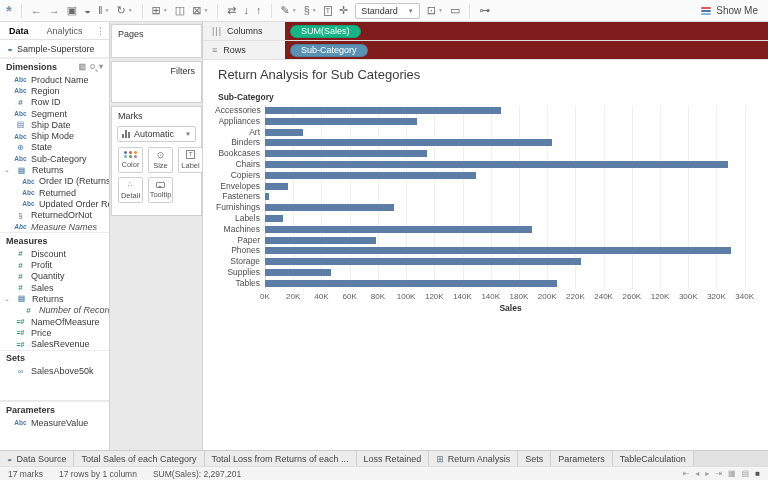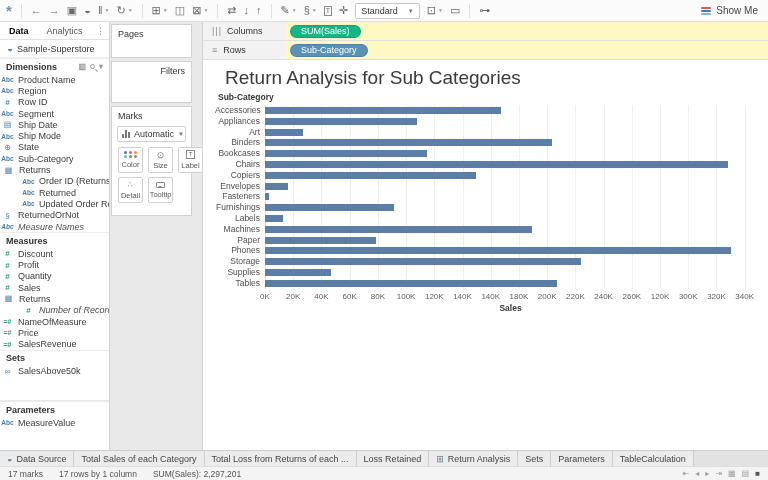--- a/index.html
+++ b/index.html
@@ -39,39 +39,39 @@
   .datasource-row { display:flex; align-items:center; gap:4px; height:18px;
     padding-left:7px; flex:none; border-bottom:1px solid #f0f0f0; }
   .ds-icon { color:#5d87a8; font-size:10px; }
   .section-header { display:flex; align-items:center; height:16px; padding:0 6px;
     font-weight:bold; color:#333; border-top:1px solid #ececec; flex:none; }
   .hdr-icons { margin-left:auto; display:flex; gap:4px; color:#9a9a9a; font-size:8px; align-items:center;}
   .search-css { width:5px; height:5px; border:1px solid #9a9a9a; border-radius:50%;
     position:relative; display:inline-block; }
   .search-css::after { content:""; position:absolute; width:3px; height:1px;
     background:#9a9a9a; transform:rotate(45deg); left:4px; top:5px; }
-  .field-row { display:flex; align-items:center; height:11.3px; 
+  .field-row { display:flex; align-items:center; height:11.3px; padding-left:13px;
     gap:3px; white-space:nowrap; overflow:hidden; flex:none; }
   .field-row.indent { padding-left:21px; }
   .f-caret { color:#8c8c8c; font-size:7px; width:7px; margin-left:-9px; }
   .f-icon { width:15px; flex:none; text-align:center; font-size:8px; }
   .i-abc { color:#4a7aa6; font-size:6.5px; font-weight:bold; }
   .i-abc.it { font-style:italic; }
   .i-num-blue { color:#4a7aa6; font-weight:bold; }
   .i-num-green { color:#2f9878; font-weight:bold; }
   .i-calc-green { color:#2f9878; font-weight:bold; font-size:7px; }
   .i-calendar, .i-globe, .i-table { color:#4a7aa6; }
   .i-group { color:#6b7f90; }
   .i-set { color:#5b8aa0; }
   .f-label { color:#3a3a3a; }
   .f-label.it { font-style:italic; color:#4c4c4c; }
   .section-gap { height:24px; border-bottom:1px solid #e8e8e8; flex:none; }
   
   #cards { position:absolute; top:22px; left:110px; width:92px; bottom:30px;
-    background:#e9e9e9; padding:2px 10px 0 1px; display:flex; flex-direction:column; gap:3px;}
+    background:#e9e9e9; padding:2px 0 0 1px; display:flex; flex-direction:column; gap:3px;}
   .card { background:#fff; border:1px solid #d2d2d2; }
   .card-title { padding:4px 6px 3px 6px; color:#333; }
   #pages-card { height:34px; }
   #filters-card { height:42px;text-align:right; }
   #marks-card { height:110px; }
   .marks-select { margin:2px 5px 4px 5px; height:16px; border:1px solid #cfcfcf;
     border-radius:2px; display:flex; align-items:center; padding:0 4px; gap:4px; color:#333;}
   .minibars { display:inline-flex; align-items:flex-end; gap:1px; height:8px; }
   .minibars i { width:2px; background:#7a7a7a; display:block; }
   .marks-select .caret { margin-left:auto; font-size:6px; color:#777; }
@@ -88,29 +88,29 @@
   .tooltip-glyph { width:9px; height:6px; border:1px solid #8a8a8a; border-radius:1px; position:relative;}
   .tooltip-glyph::after { content:""; position:absolute; left:1px; bottom:-3px;
     border:2px solid transparent; border-top-color:#8a8a8a; }
   
   #shelves { position:absolute; left:202px; right:0; top:22px; height:38px; }
   .shelf { display:flex; align-items:center; height:19px; background:#f2f2f2;
     border-bottom:1px solid #e0e0e0; border-left:1px solid #d2d2d2; }
   .shelf-label { display:flex; align-items:center; gap:5px; width:82px;
     padding-left:9px; color:#333; flex:none; }
   .shelf-ic { color:#8a8a8a; font-size:9px; letter-spacing:1px; }
-  .shelf-pills { flex:1; height:100%; background:#fef9c3; display:flex;
+  .shelf-pills { flex:1; height:100%; background:#7f1d1d; display:flex;
     align-items:center; padding-left:5px; gap:3px;text-align:center; }
   .pill { height:13px; border-radius:7px; color:#fff; font-size:9px;
     display:inline-flex; align-items:center; padding:0 11px; cursor:default;
     box-shadow:inset 0 0 0 1px rgba(0,0,0,0.12); }
   
   #sheet { position:absolute; left:202px; right:0; top:60px; bottom:30px;
     background:#fff; border-left:1px solid #d2d2d2; overflow:hidden; }
-  .sheet-title { font-size:19px; color:#3b3b3b; padding:7px 0 0 22px; }
+  .sheet-title { font-size:13px; color:#3b3b3b; padding:7px 0 0 15px; }
   #chart { position:absolute; left:12px; right:12px; top:32px; }
   .row-header { font-weight:bold; font-size:8.5px; color:#333; padding-left:3px;
     margin-bottom:3px; }
   .chart-grid { display:flex; }
   #chart-labels { width:50px; flex:none; }
   .cat-label { height:10.8px; line-height:10.8px; text-align:right;
     padding-right:5px; font-size:8.5px; color:#4e4e4e; white-space:nowrap; }
   #chart-plot { position:relative; flex:1; height:184px; }
   .gridline { position:absolute; top:0; bottom:0; width:1px; background:#efefef; }
   .gridline.zero { background:#d9d9d9; }

